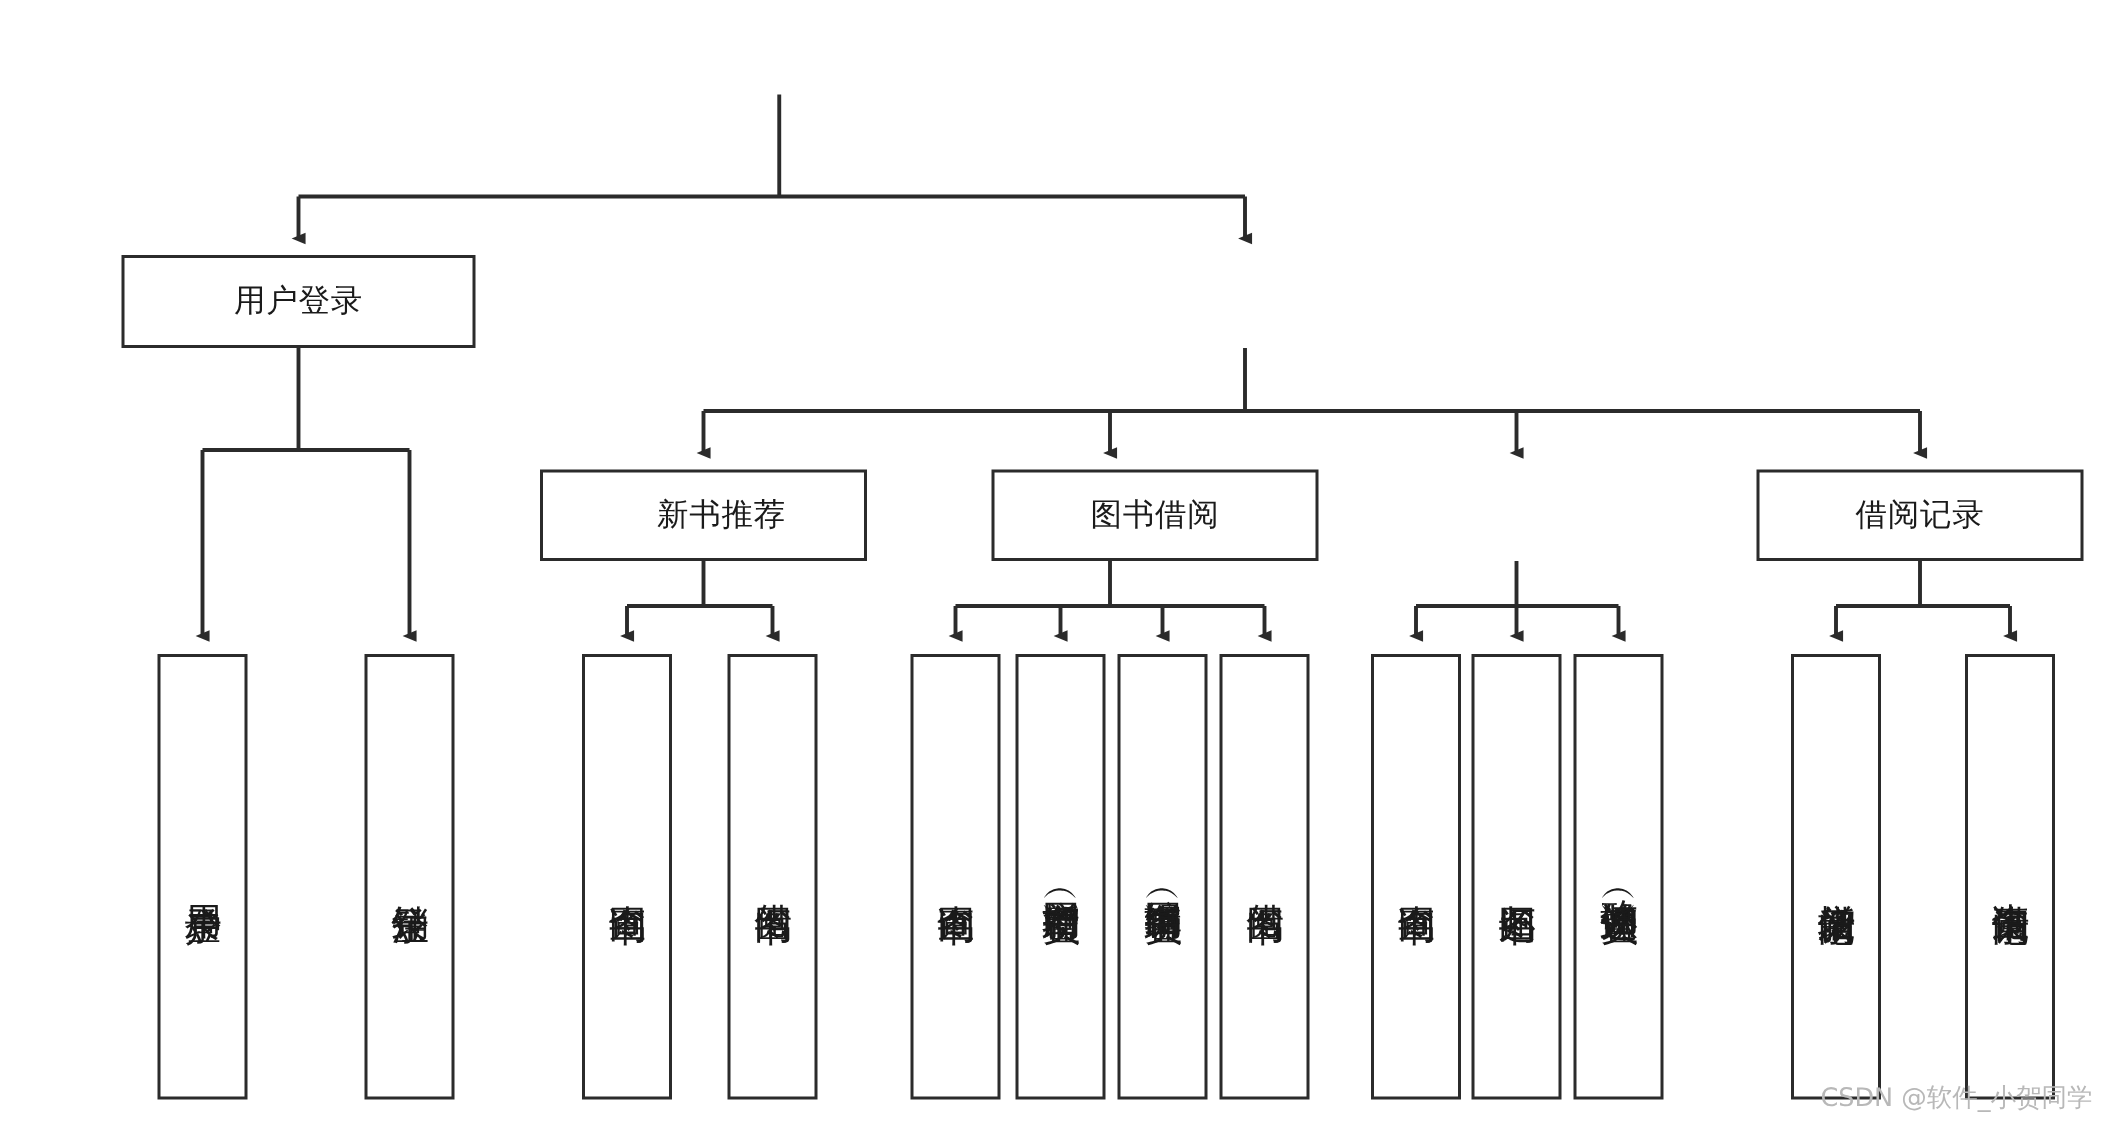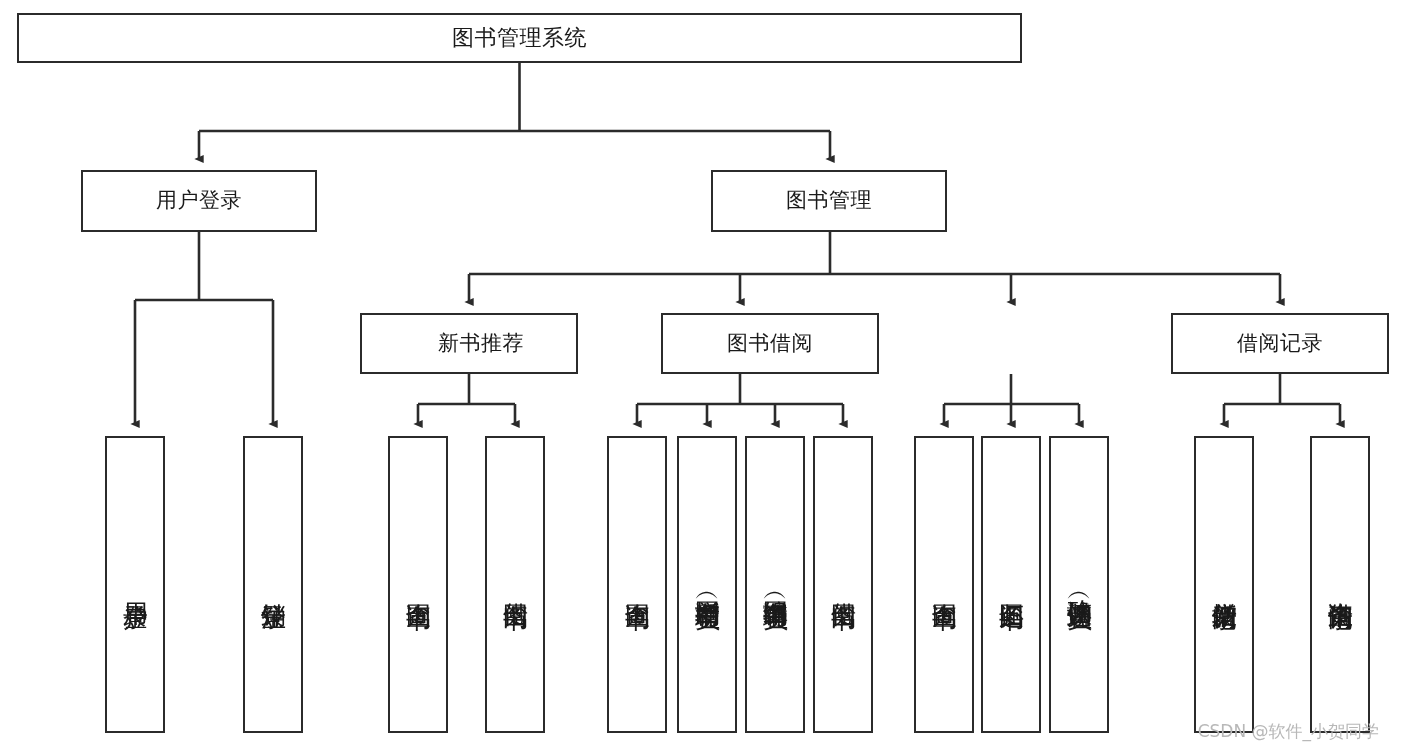--- a/index.html
+++ b/index.html
@@ -56,21 +56,21 @@
   .node.v .lbl {
     writing-mode: vertical-rl;
     text-orientation: upright;
     font-size: 25px;
     line-height: 1.12;
     letter-spacing: 1px;
     white-space: nowrap;
   }
   #watermark {
     position: absolute;
-    right: 26px;
+    right: 10px;
     bottom: 4px;
     font-size: 17px;
     color: #b8b8b8;
     white-space: nowrap;
     font-family: "DejaVu Sans", "Liberation Sans", sans-serif;
   }
 </style>
 </head>
 <body>
 
@@ -119,31 +119,25 @@
       <path d="M1011,404 L1011,424" marker-end="url(#arrow)"></path>
       <path d="M1079,404 L1079,424" marker-end="url(#arrow)"></path>
 
       <path d="M1280,374 L1280,404"></path>
       <path d="M1224,404 L1340,404"></path>
       <path d="M1224,404 L1224,424" marker-end="url(#arrow)"></path>
       <path d="M1340,404 L1340,424" marker-end="url(#arrow)"></path>
     </g>
   </svg>
 
-  <div class="node h root" style="left:17px; top:13px; width:1005px; height:50px;">
-    <span class="lbl">图书管理系统</span>
-  </div>
 
   <div class="node h" style="left:81px; top:170px; width:236px; height:62px;">
     <span class="lbl">用户登录</span>
   </div>
 
-  <div class="node h" style="left:711px; top:170px; width:236px; height:62px;">
-    <span class="lbl">图书管理</span>
-  </div>
 
   <div class="node h" style="left:360px; top:313px; width:218px; height:61px;padding-left:24px;">
     <span class="lbl">新书推荐</span>
   </div>
 
   <div class="node h" style="left:661px; top:313px; width:218px; height:61px;">
     <span class="lbl">图书借阅</span>
   </div>
 
 

